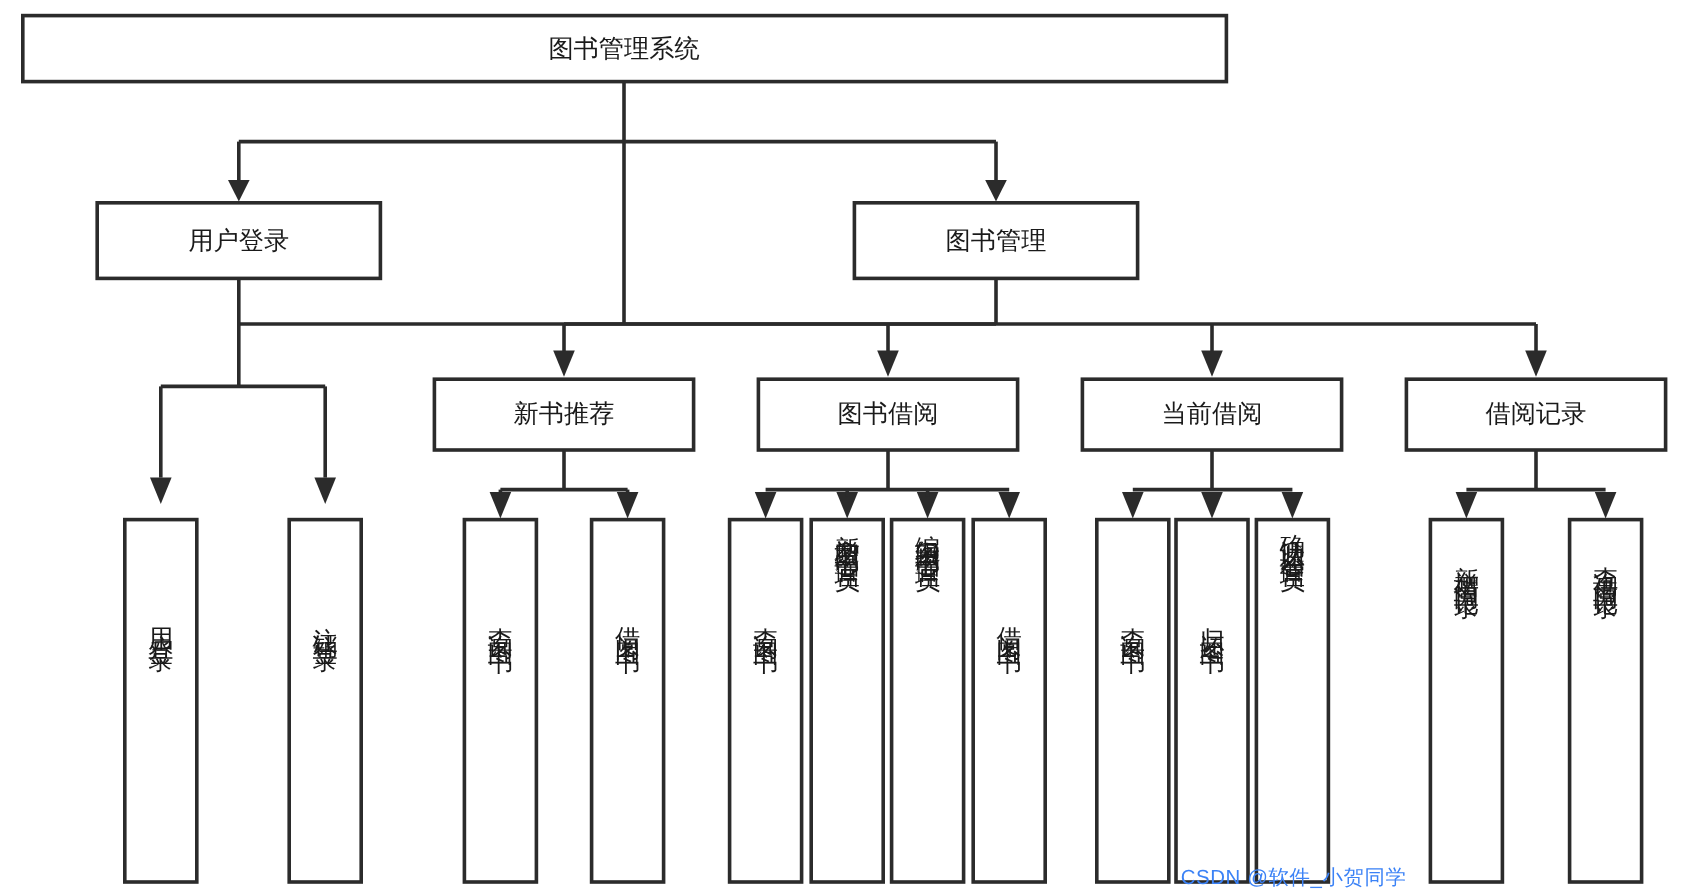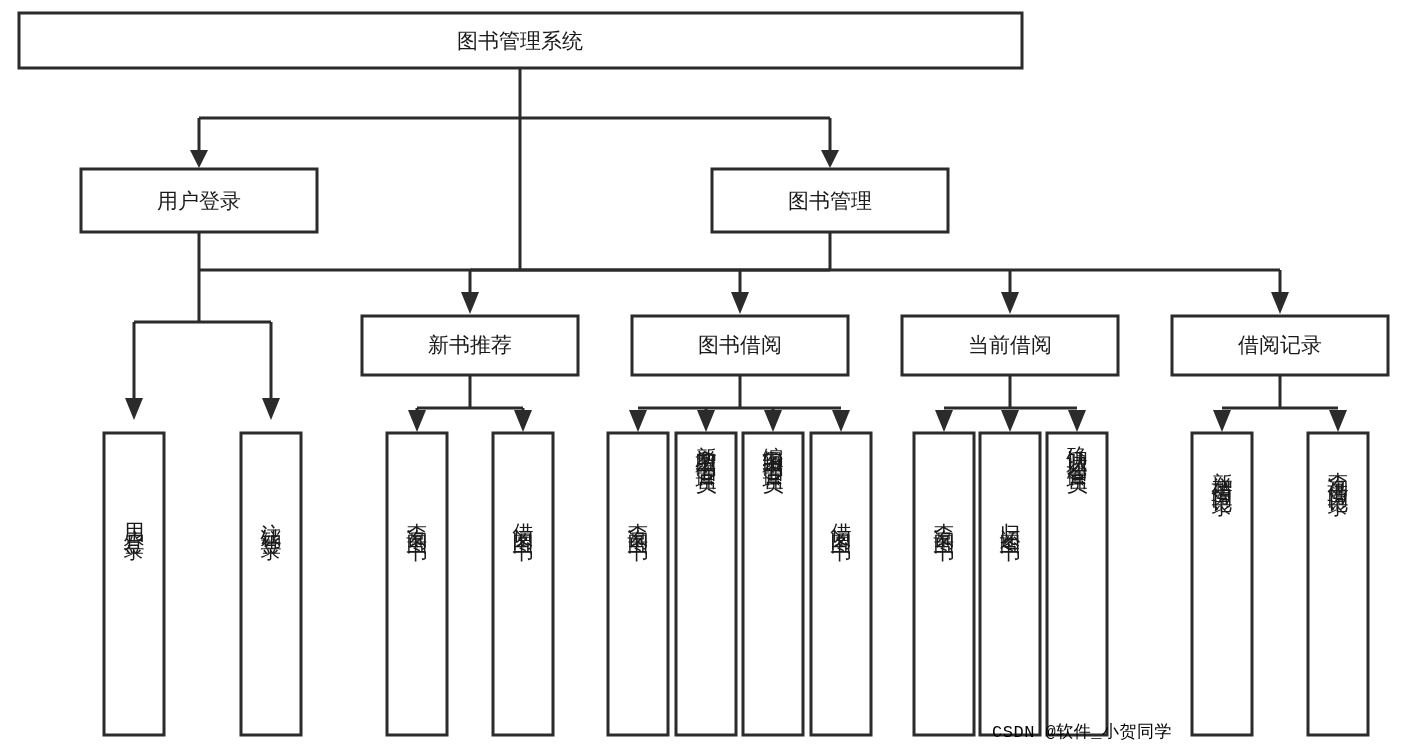--- a/index.html
+++ b/index.html
@@ -51,23 +51,23 @@
     fill: none;
   }
   .arrow-head {
     fill: #2b2b2b;
     stroke: none;
   }
   .watermark-text {
     position: absolute;
     right: 8px;
     bottom: 4px;
-    font-family: Liberation Mono, monospace;
+    font-family: Liberation Sans, sans-serif;
     font-size: 17px;
-    color: #000000;
+    color: #3b82f6;
     letter-spacing: 0.5px;
     white-space: nowrap;
     pointer-events: none;
     text-align: center;
   }
 </style>
 </head>
 <body>
 
 <div id="diagram-root">

